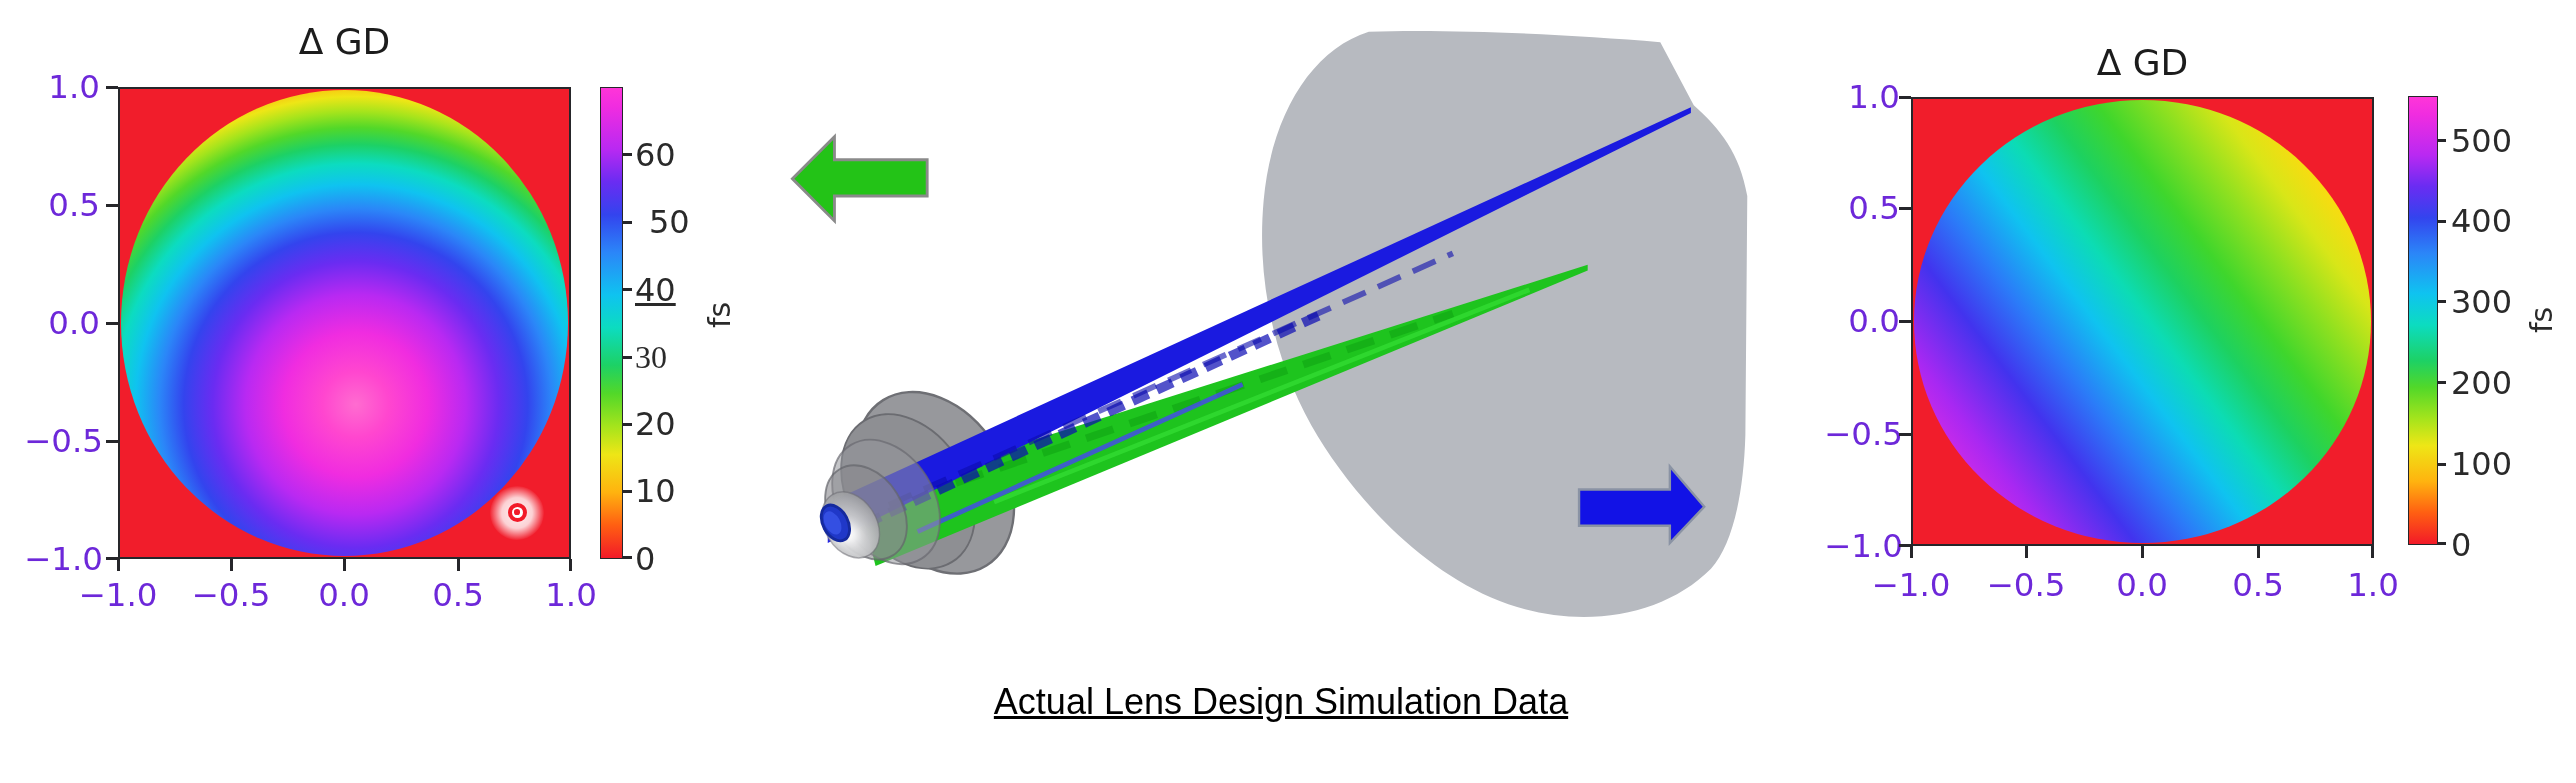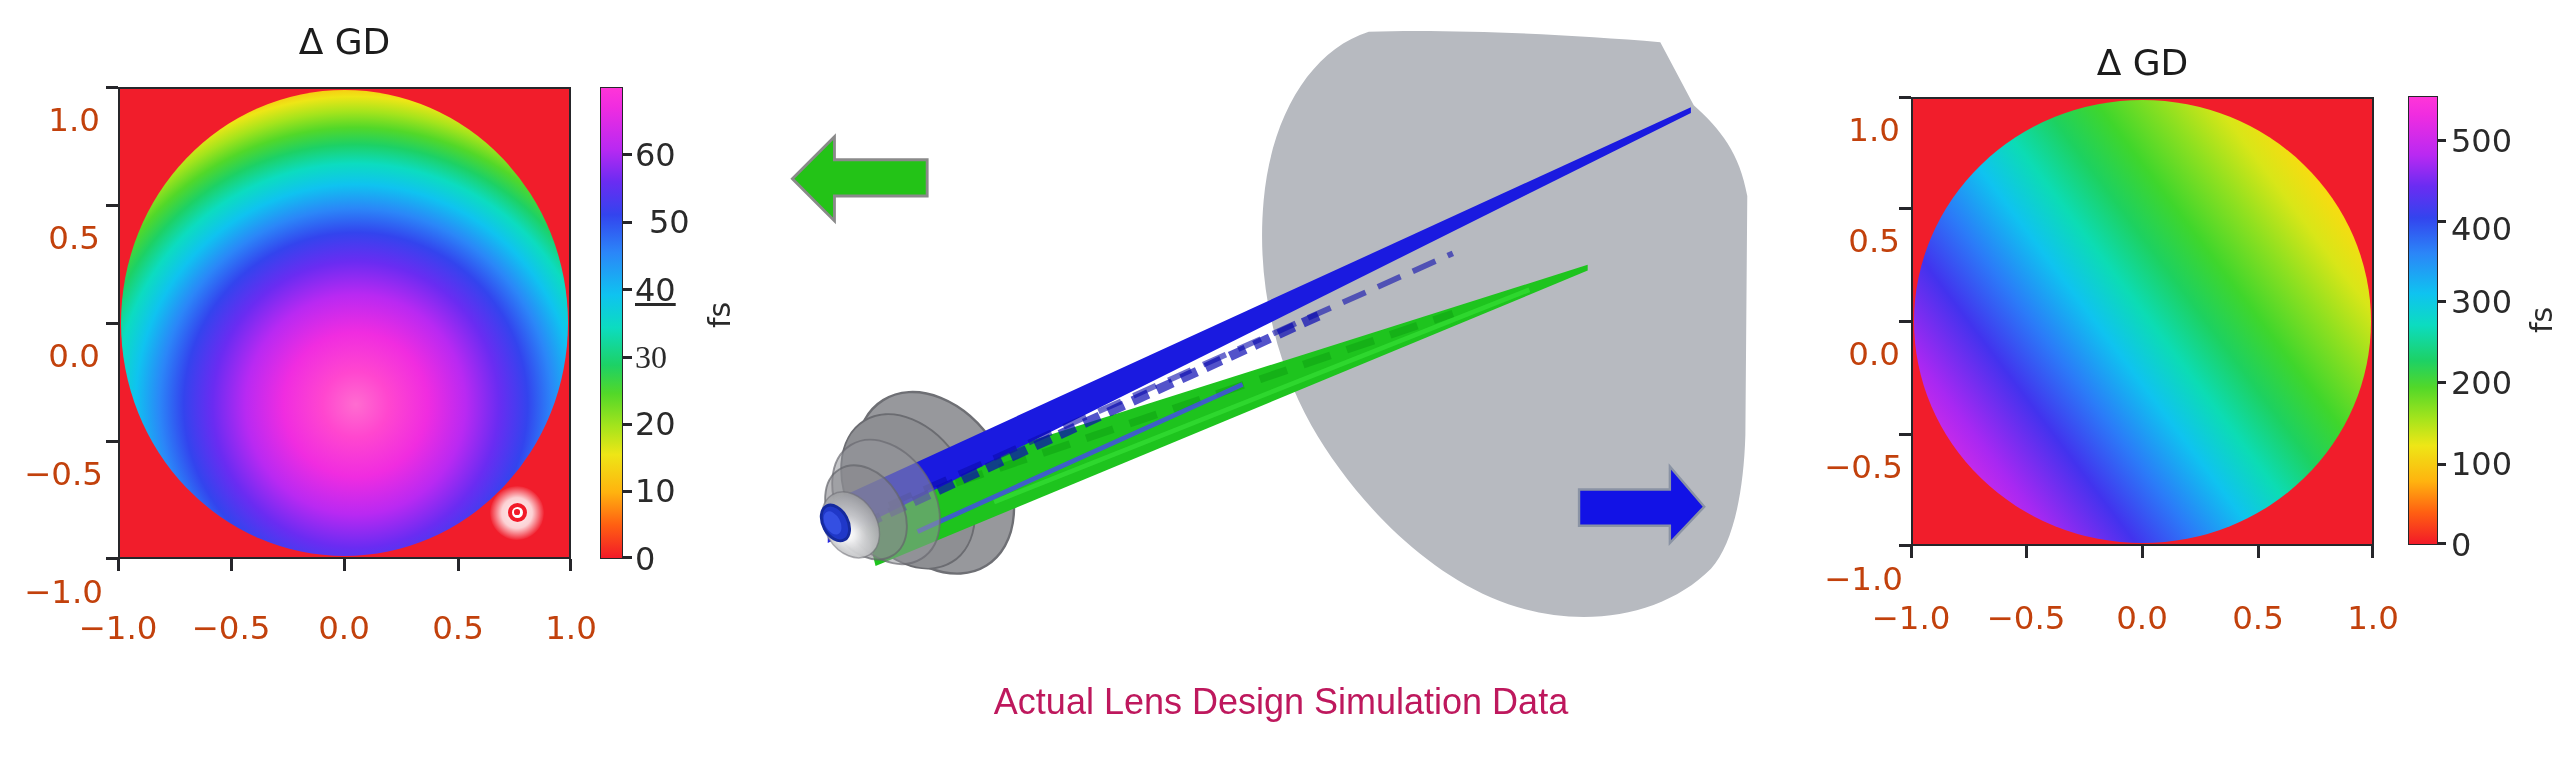--- a/index.html
+++ b/index.html
@@ -9,37 +9,37 @@
   .plot{position:absolute;box-sizing:border-box;border:2.9px solid #26262a;background:#f11d2b;}
   .aperture{position:absolute;inset:1px;border-radius:50%;overflow:hidden;}
   .grad{position:absolute;inset:0;}
   .grad-left{background:radial-gradient(circle at 52.5% 67.5%,
       #ff6cd0 0px,#ff46cf 33px,#f02ce0 72px,#b929f2 110px,#6a2cf2 143px,#3344ee 172px,
       #2b86f8 196px,#0fc3f0 220px,#0cdcc0 241px,#1dd165 260px,#52d829 277px,#a5e41c 293px,
       #eee616 308px,#ffb30f 323px,#ff5f12 336px,#f21a28 349px,#f21a28 100%);}
   .grad-right{background:linear-gradient(53deg,
       #ff49d8 0%,#f02ce0 8%,#a828f2 18%,#4233ee 28%,#2b7bf8 36%,#0fc3f0 44%,#0cdcb4 51%,
       #1dd160 58%,#3fd62c 65%,#8ee020 73%,#d8e618 80%,#ffd90f 87%,#ff9212 93%,#f8420f 98%,#f21a28 100%);}
-  .tl{position:absolute;font-size:32.5px;color:#c2410c;white-space:nowrap;margin-top:33px;}
+  .tl{position:absolute;font-size:32.5px;color:#6d28d9;white-space:nowrap;}
   .yl{width:76px;text-align:right;transform:translateY(-50%);}
   .xl{transform:translate(-50%,-50%);}
   .cbl{position:absolute;font-size:32px;color:#2a2a2a;transform:translateY(-50%);white-space:nowrap;}
   .tick{position:absolute;background:#26262a;}
   .cbar{position:absolute;box-sizing:border-box;border:1.9px solid #26262a;
         background:linear-gradient(180deg,
         #ff35d8 0%,#f02ce0 4%,#b929f2 13%,#6a2cf2 20%,#3344ee 27%,#2b86f8 35%,#0fc3f0 44%,
         #0cdcc0 51%,#1dd165 59%,#52d829 65%,#a5e41c 72%,#eee616 78%,#ffb30f 86%,#ff5f12 93%,#f21a28 100%);}
   .vlabel{position:absolute;font-size:30px;color:#2a2a2a;transform:translate(-50%,-50%) rotate(-90deg);white-space:nowrap;}
   .marker-glow{position:absolute;left:490px;top:486px;width:54px;height:54px;border-radius:50%;
       background:radial-gradient(circle,rgba(255,255,255,.95) 0%,rgba(255,255,255,.8) 40%,rgba(255,255,255,0) 72%);}
   .marker-ring{position:absolute;left:508px;top:503px;width:19px;height:19px;border-radius:50%;
       border:4.8px solid #f21a28;background:#fff;box-sizing:border-box;}
   .marker-dot{position:absolute;left:514px;top:509px;width:5.7px;height:5.7px;border-radius:50%;background:#f21a28;}
   .caption{position:absolute;left:1281px;top:681px;transform:translateX(-50%);
-      font-family:"Liberation Sans",sans-serif;font-size:36px;color:#be185d;white-space:nowrap;}
+      font-family:"Liberation Sans",sans-serif;font-size:36px;color:#000000;white-space:nowrap;text-decoration:underline;}
   svg.scene{position:absolute;left:0;top:0;pointer-events:none;}
 </style>
 </head>
 <body>
 
 <div class="stage">
 
   <div class="panel-title" style="left:118px;top:21px;width:453px;">Δ GD</div>
 
   <div class="plot" style="left:118px;top:87px;width:453px;height:472px;">
@@ -125,21 +125,21 @@
   <div class="tick" style="left:2371px;top:546px;width:2.9px;height:11.5px;"></div>
 
   <div class="cbar" style="left:2408px;top:96px;width:30px;height:449px;"></div>
   <div class="tick" style="left:2437px;top:139px;width:8.6px;height:2.9px;"></div>
   <div class="tick" style="left:2437px;top:220px;width:8.6px;height:2.9px;"></div>
   <div class="tick" style="left:2437px;top:300px;width:8.6px;height:2.9px;"></div>
   <div class="tick" style="left:2437px;top:381px;width:8.6px;height:2.9px;"></div>
   <div class="tick" style="left:2437px;top:463px;width:8.6px;height:2.9px;"></div>
   <div class="tick" style="left:2437px;top:542px;width:8.6px;height:2.9px;"></div>
   <span class="cbl" style="left:2451px;top:141px;">500</span>
-  <span class="cbl" style="left:2451px;top:221px;margin-top:8px;">400</span>
+  <span class="cbl" style="left:2451px;top:221px;">400</span>
   <span class="cbl" style="left:2451px;top:302px;">300</span>
   <span class="cbl" style="left:2451px;top:383px;">200</span>
   <span class="cbl" style="left:2451px;top:464px;text-align:right;">100</span>
   <span class="cbl" style="left:2451px;top:545px;">0</span>
   <span class="vlabel" style="left:2541px;top:320px;">fs</span>
 
   <svg class="scene" width="2576" height="784" viewBox="0 0 2695 820">
     <defs>
       <radialGradient id="domeG" cx="38%" cy="62%" r="75%">
         <stop offset="0%" stop-color="#f2f2f4"></stop>

